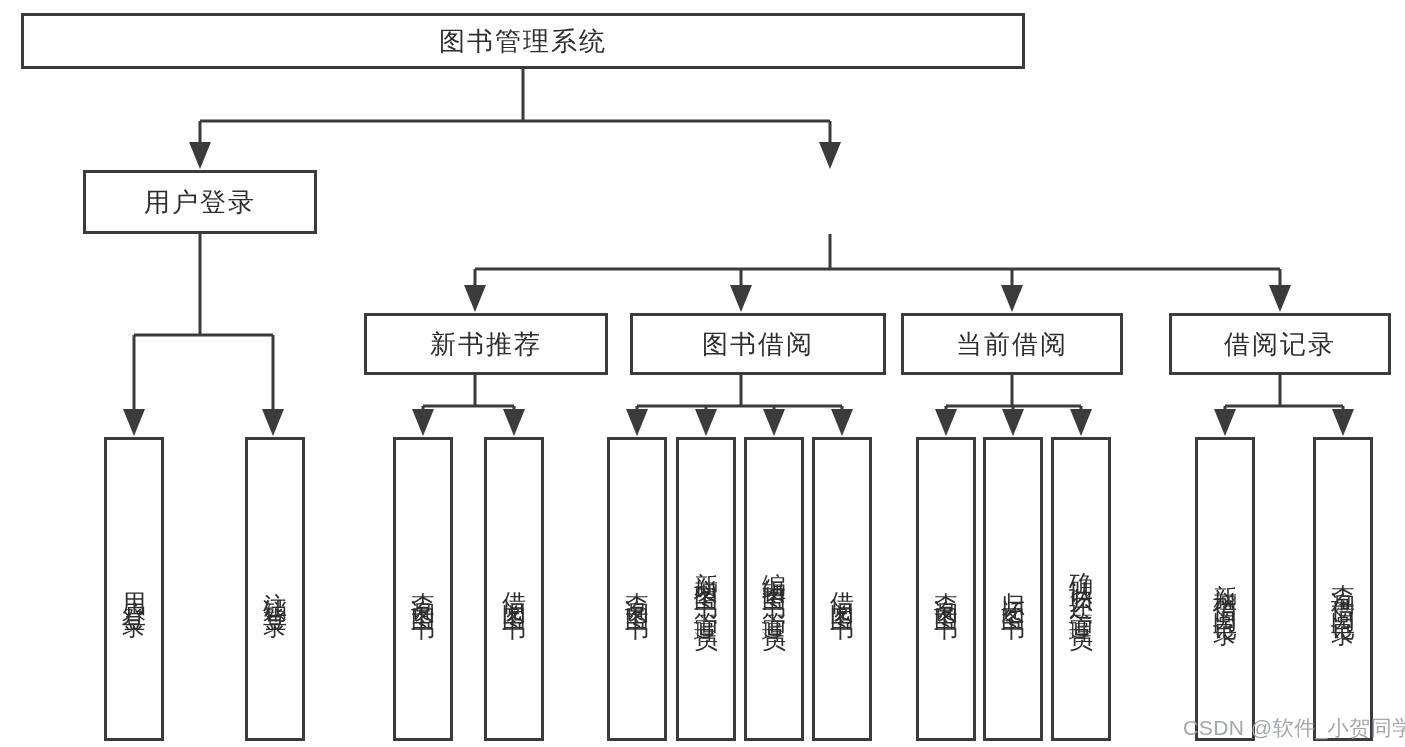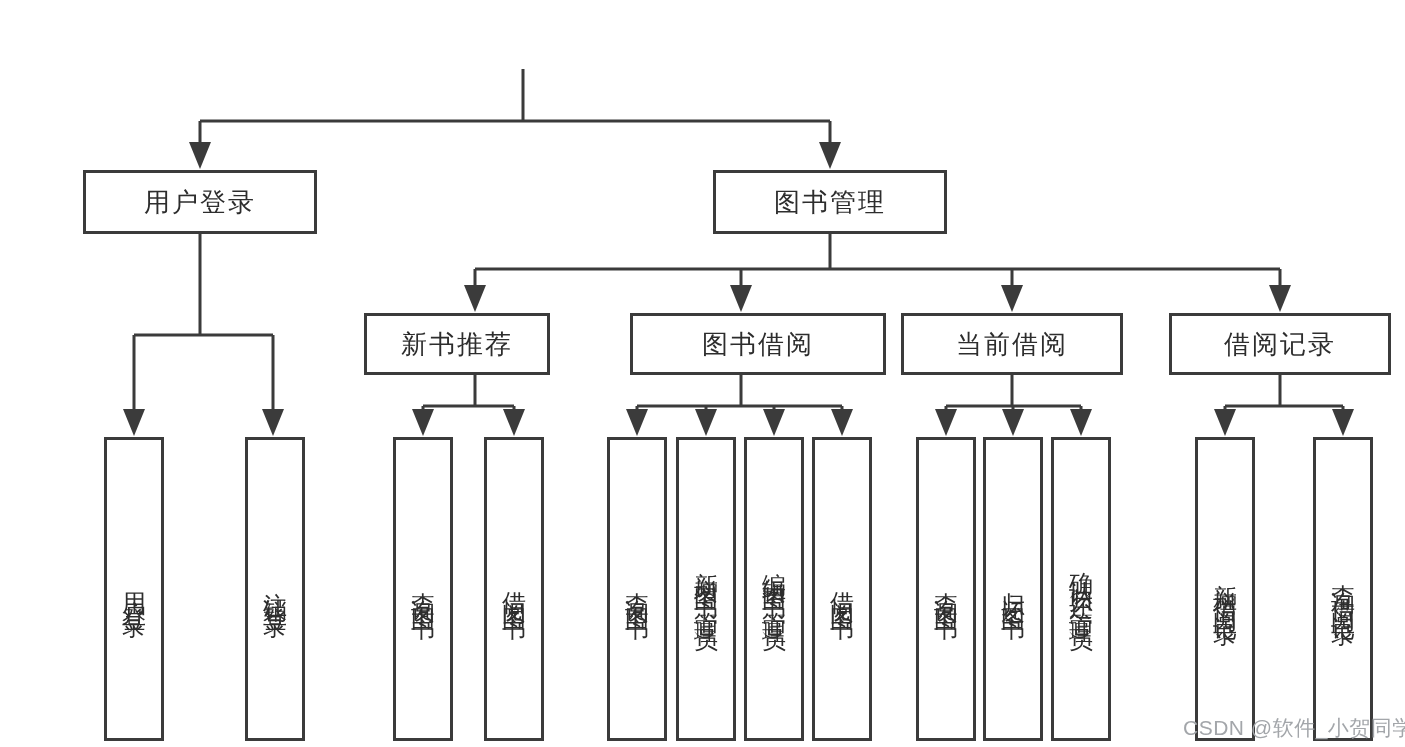--- a/index.html
+++ b/index.html
@@ -100,29 +100,29 @@
 
       <polygon points="935,409 957,409 946,436"></polygon>
       <polygon points="1002,409 1024,409 1013,436"></polygon>
       <polygon points="1070,409 1092,409 1081,436"></polygon>
 
       <polygon points="1214,409 1236,409 1225,436"></polygon>
       <polygon points="1332,409 1354,409 1343,436"></polygon>
     </g>
   </svg>
 
+  <div class="node h-label" style="left:21px; top:13px; width:1004px; height:56px;">
+    <span>图书管理系统</span>
+  </div>
 
   <div class="node h-label" style="left:83px; top:170px; width:234px; height:64px;">
     <span>用户登录</span>
   </div>
-  <div class="node h-label" style="left:713px; top:170px; width:234px; height:64px;">
-    <span>图书管理</span>
-  </div>
 
-  <div class="node h-label" style="left:364px; top:313px; width:186px; height:62px;">
+  <div class="node h-label" style="left:364px; top:313px; width:244px; height:62px;">
     <span>新书推荐</span>
   </div>
   <div class="node h-label" style="left:630px; top:313px; width:256px; height:62px;">
     <span>图书借阅</span>
   </div>
   <div class="node h-label" style="left:901px; top:313px; width:222px; height:62px;">
     <span>当前借阅</span>
   </div>
   <div class="node h-label" style="left:1169px; top:313px; width:222px; height:62px;">
     <span>借阅记录</span>

